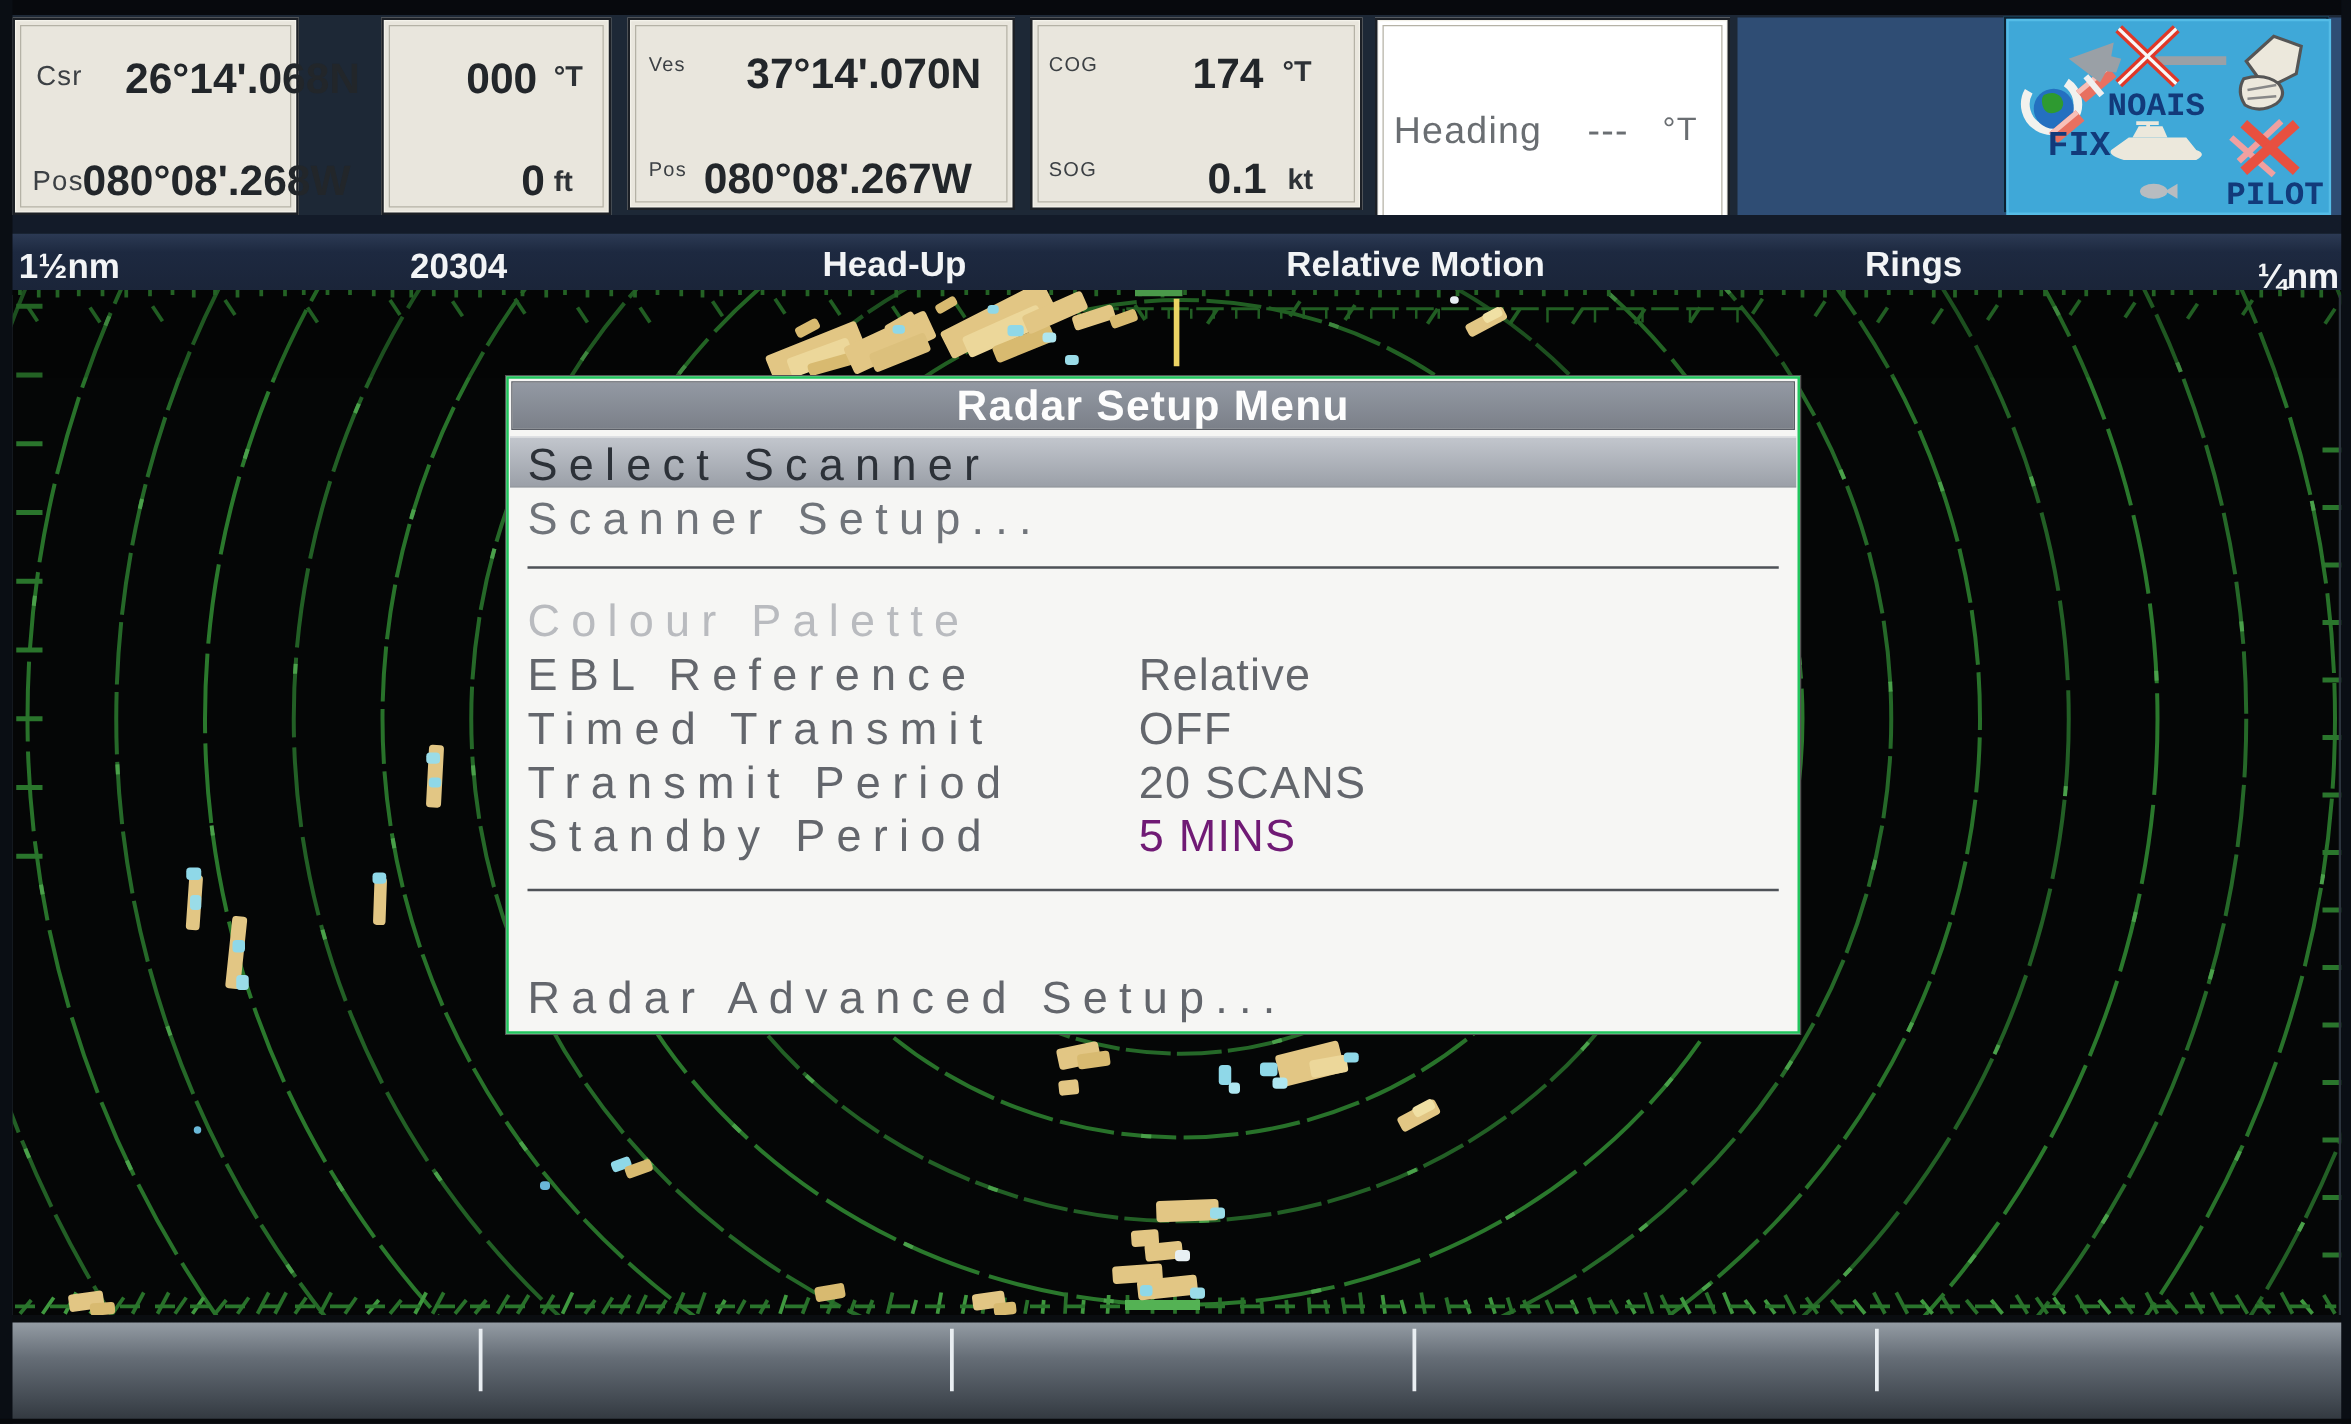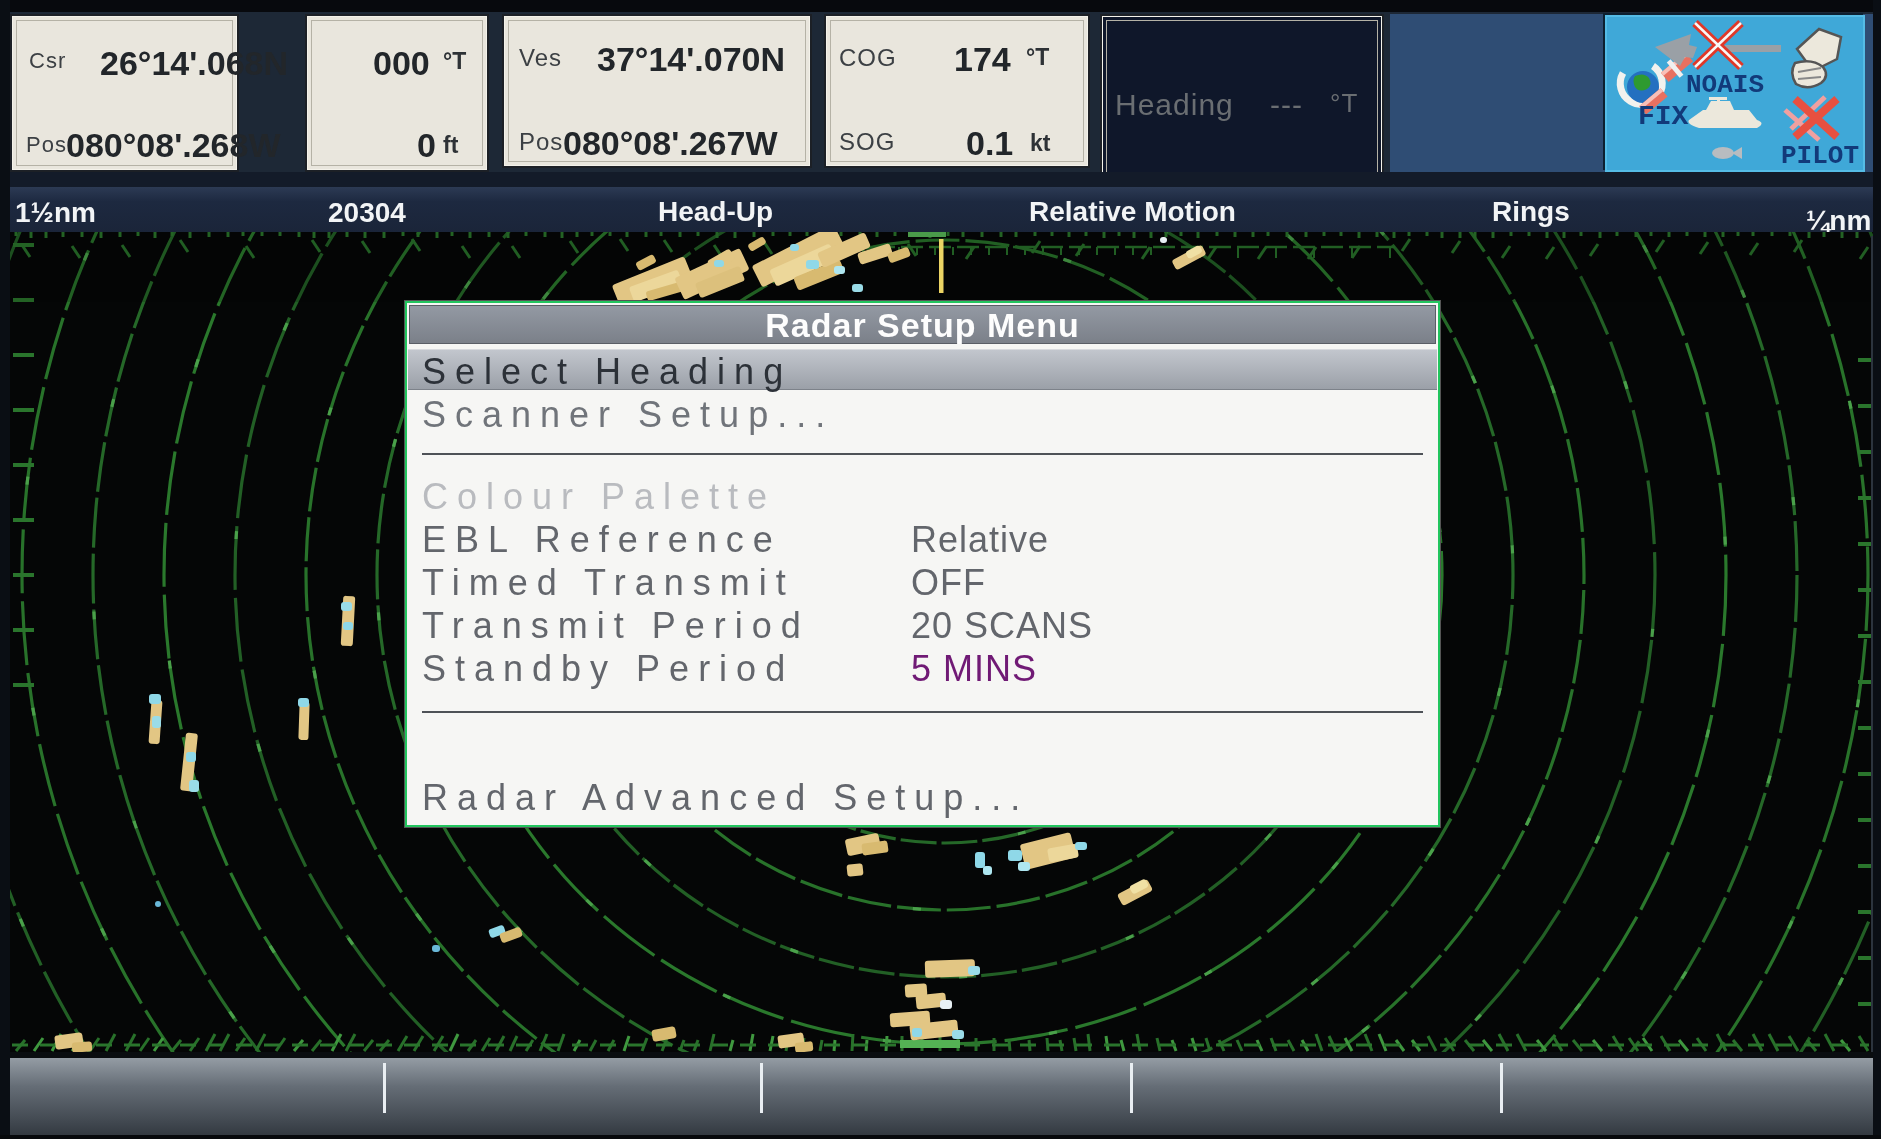--- a/index.html
+++ b/index.html
@@ -1,20 +1,20 @@
 <!DOCTYPE html>
 <html><head><meta charset="utf-8">
 <style>
 *{margin:0;padding:0;box-sizing:border-box}
 html,body{width:1881px;height:1139px;background:#06080c;overflow:hidden;
  font-family:"Liberation Sans", sans-serif;}
 #scr{position:absolute;left:0;top:0;width:1881px;height:1139px;background:#06080c}
 .panel{position:absolute;background:#e9e6dd;border:2px solid #1c2026;box-shadow:inset 0 0 0 1px #f4f2ea}
 .panel .inner{position:absolute;left:4px;top:4px;right:4px;bottom:4px;border:1px solid #b5b2a6}
-.lab{position:absolute;color:#3c4044;font-size:24px;letter-spacing:1px}
+.lab{position:absolute;color:#3c4044;font-size:16px;letter-spacing:1px}
 .val{position:absolute;color:#22262a;font-weight:bold;font-size:34px;letter-spacing:0px;white-space:nowrap}
 .unit{position:absolute;color:#2e3236;font-size:23px;font-weight:bold}
 .sbtxt{position:absolute;color:#f2f4f6;font-weight:bold;font-size:28px;white-space:nowrap}
 .mi{position:absolute;font-size:36px;letter-spacing:9px;white-space:nowrap;line-height:37px}
 </style></head>
 <body>
 <div id="scr">
 
  <div style="position:absolute;left:0;top:0;width:1881px;height:187px;background:#1d2836"></div>
  <div style="position:absolute;left:1390px;top:14px;width:487px;height:162px;background:#2f4d74"></div>
@@ -47,21 +47,21 @@
  <div class="panel" style="left:824px;top:14px;width:266px;height:154px">
    <div class="inner"></div>
    <div class="lab" style="left:13px;top:28px">COG</div>
    <div class="val" style="left:128px;top:24px">174</div>
    <div class="unit" style="left:200px;top:28px">°T</div>
    <div class="lab" style="left:13px;top:112px">SOG</div>
    <div class="val" style="left:140px;top:108px">0.1</div>
    <div class="unit" style="left:204px;top:114px">kt</div>
  </div>
 
- <div class="panel" style="left:1100px;top:14px;width:284px;height:166px;background:#0f172a">
+ <div class="panel" style="left:1100px;top:14px;width:284px;height:166px;background:#ffffff">
    <div class="inner"></div>
    <div class="lab" style="left:13px;top:72px;font-size:30px;color:#6a6e72">Heading</div>
    <div class="lab" style="left:168px;top:72px;font-size:30px;color:#6a6e72">---</div>
    <div class="lab" style="left:228px;top:72px;font-size:26px;color:#6a6e72">°T</div>
  </div>
 
  <div style="position:absolute;left:1603px;top:13px;width:260px;height:157px;border:2px solid #0d2030;background:#3fa8d8">
       <svg width="260" height="157" viewBox="0 0 260 157" style="position:absolute;left:0;top:0">
 <rect width="260" height="157" fill="#3fa8d8"></rect>
 <rect x="1" y="1" width="258" height="155" fill="none" stroke="#55bce6" stroke-width="2"></rect>
@@ -536,21 +536,21 @@
 <rect x="432" y="713" width="8" height="7" rx="3" fill="#6ab8d8" transform="rotate(0 436.0 716.5)"></rect>
 <rect x="155" y="669" width="6" height="6" rx="3" fill="#6ab8d8" transform="rotate(0 158.0 672.0)"></rect>
 <rect x="975" y="620" width="10" height="16" rx="3" fill="#8fd8e8" transform="rotate(0 980.0 628.0)"></rect>
 <rect x="983" y="634" width="9" height="9" rx="3" fill="#aee6f0" transform="rotate(0 987.5 638.5)"></rect>
 </svg>
 
  <div style="position:absolute;left:405px;top:301px;width:1035px;height:526px;background:#f6f6f4;border:2px solid #22c55e;box-shadow:0 0 0 1px #555">
    <div style="position:absolute;left:2px;top:2px;right:2px;height:39px;background:linear-gradient(#9399a3,#7b8089);border:1px solid #5a5e66;
         color:#fdfdfd;font-weight:bold;font-size:34px;text-align:center;letter-spacing:1px;line-height:38px">Radar Setup Menu</div>
    <div style="position:absolute;left:1px;top:46px;right:1px;height:41px;background:linear-gradient(#c2c6cd,#9ba0a8);border-top:1px solid #d8dade;border-bottom:1px solid #7d828a"></div>
-   <div class="mi" style="left:15px;top:50px;color:#2c3138">Select Heading</div>
+   <div class="mi" style="left:15px;top:50px;color:#2c3138">Select Scanner</div>
    <div class="mi" style="left:15px;top:93px;color:#70747a">Scanner Setup...</div>
    <div style="position:absolute;left:15px;top:150px;right:15px;height:2px;background:#4e5257"></div>
    <div class="mi" style="left:15px;top:175px;color:#b9bbbf">Colour Palette</div>
    <div class="mi" style="left:15px;top:218px;color:#63666c">EBL Reference</div>
    <div class="mi" style="left:504px;top:218px;color:#63666c;letter-spacing:1px">Relative</div>
    <div class="mi" style="left:15px;top:261px;color:#63666c">Timed Transmit</div>
    <div class="mi" style="left:504px;top:261px;color:#63666c;letter-spacing:1px">OFF</div>
    <div class="mi" style="left:15px;top:304px;color:#63666c">Transmit Period</div>
    <div class="mi" style="left:504px;top:304px;color:#63666c;letter-spacing:1px">20 SCANS</div>
    <div class="mi" style="left:15px;top:347px;color:#63666c">Standby Period</div>

